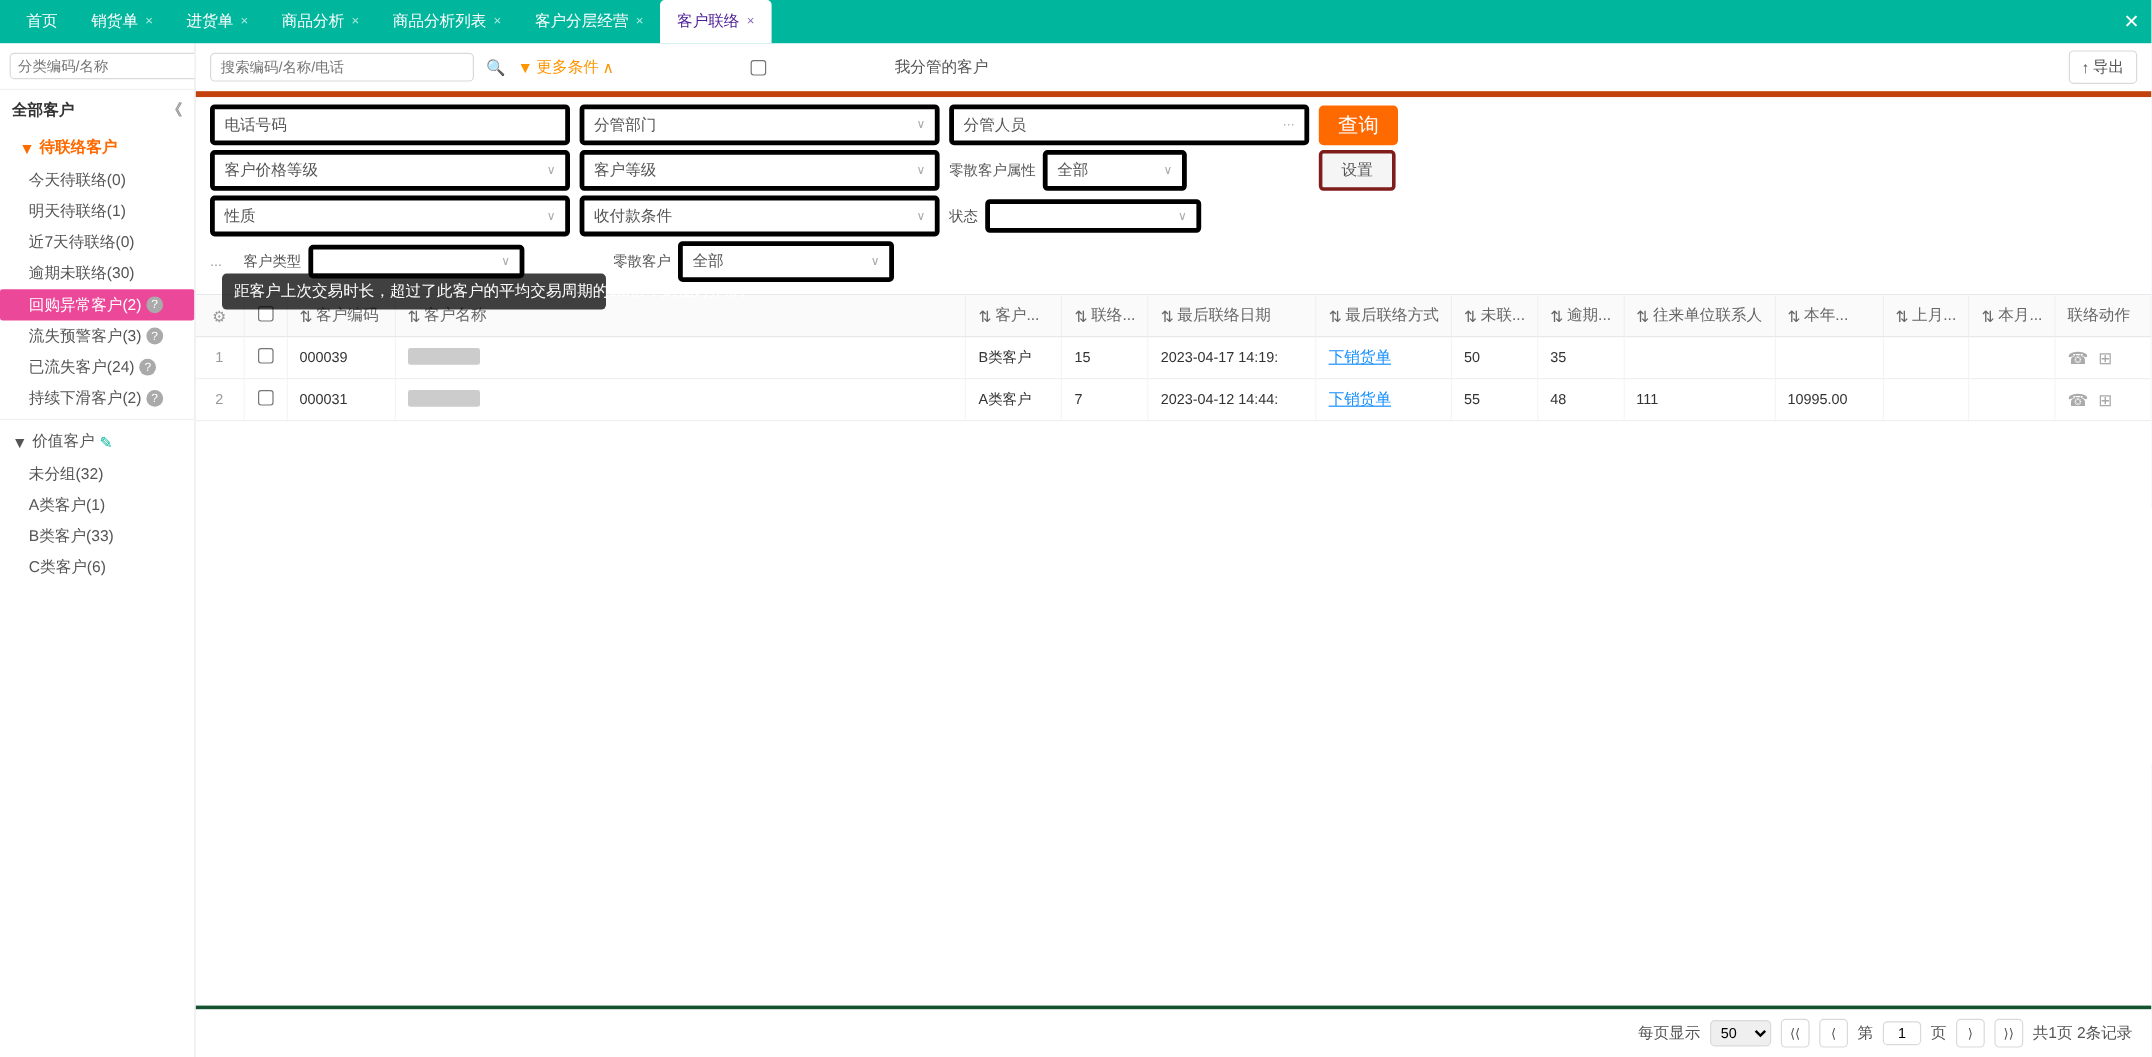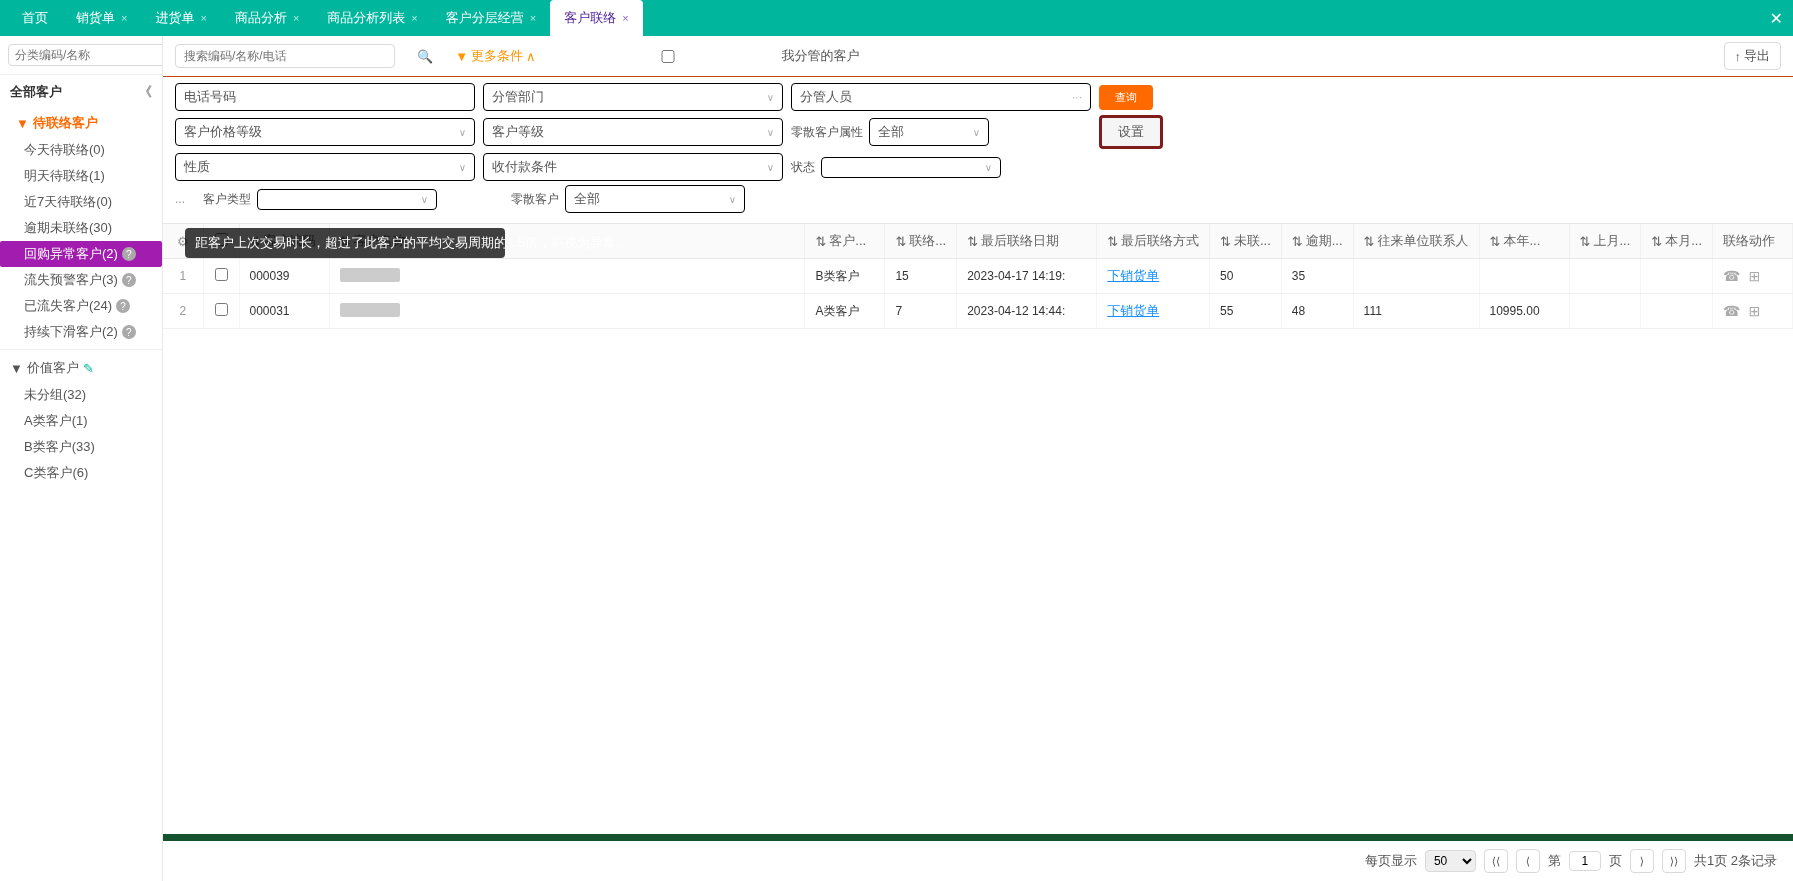--- a/index.html
+++ b/index.html
@@ -87,21 +87,21 @@
       text-overflow: ellipsis;
     }
     .sidebar-item-special {
       padding: 4px 10px 4px 24px;
       color: #555;
       cursor: pointer;
       display: flex;
       align-items: center;
       gap: 4px;
     }
-    .sidebar-item-special.active { background: #a21caf; color: #fff; border-radius: 2px; }
+    .sidebar-item-special.active { background: #ec4899; color: #fff; border-radius: 2px; }
     .info-icon { 
       width: 14px; height: 14px; border-radius: 50%; 
       background: #aaa; color: #fff; font-size: 10px;
       display: inline-flex; align-items: center; justify-content: center;
     }
     .sidebar-divider { height: 1px; background: #f0f0f0; margin: 4px 0; }
 
     .sidebar-value-group {
       padding: 5px 10px 5px 10px;
       display: flex;
@@ -131,25 +131,25 @@
     .content-area {
       flex: 1;
       display: flex;
       flex-direction: column;
       overflow: hidden;
     }
 
     
     .filter-bar {
       background: #fff;
-      border-bottom: 1px solid #c2410c;
+      border-bottom: 5px solid #c2410c;
       padding: 6px 12px;
       display: flex;
       align-items: center;
-      gap: 22px;
+      gap: 10px;
     }
     .filter-bar input {
       border: 1px solid #d9d9d9;
       border-radius: 4px;
       padding: 4px 8px;
       width: 220px;
       outline: none;
       font-size: 12px;
     }
     .filter-search-icon { color: #aaa; cursor: pointer; }
@@ -190,41 +190,41 @@
     }
     .adv-filter-row {
       display: flex;
       align-items: center;
       gap: 8px;
       margin-bottom: 4px;
     }
     .adv-filter-field {
       display: flex;
       align-items: center;
-      border: 1px solid #000000;
+      border: 4px solid #000000;
       border-radius: 4px;
       padding: 4px 8px;
       min-width: 180px;
       background: #fff;
       cursor: pointer;
       gap: 4px;
       justify-content: space-between;
       font-size: 12px;
       color: #555;
     }
     .adv-filter-field .chevron { color: #aaa; font-size: 10px; }
     .adv-filter-static { font-size: 12px; color: #555; }
     .action-btn-orange {
       background: #ff6a00;
       color: #fff;
       border: none;
       border-radius: 4px;
       padding: 5px 16px;
       cursor: pointer;
-      font-size: 11px;
+      font-size: 17px;
     }
     .action-btn-gray {
       background: #f5f5f5;
       color: #555;
       border: 3px solid #7f1d1d;
       border-radius: 4px;
       padding: 5px 16px;
       cursor: pointer;
       font-size: 13px;
     }
@@ -276,21 +276,21 @@
     .col-curmonth { width: 70px; }
     .col-action { width: 80px; }
     .link-text { color: #1890ff; cursor: pointer; text-decoration: underline; }
     .action-icons { display: flex; gap: 8px; align-items: center; }
     .action-icon { color: #aaa; cursor: pointer; font-size: 14px; }
     .name-blur { background: #ccc; width: 60px; height: 14px; border-radius: 2px; display: inline-block; }
 
     
     .pagination {
       background: #fff;
-      border-top: 7px solid #14532d;
+      border-top: 3px solid #14532d;
       padding: 8px 16px;
       display: flex;
       align-items: center;
       justify-content: flex-end;
       gap: 8px;
       font-size: 12px;
       color: #555;
     }
     .pagination select {
       border: 1px solid #d9d9d9;

